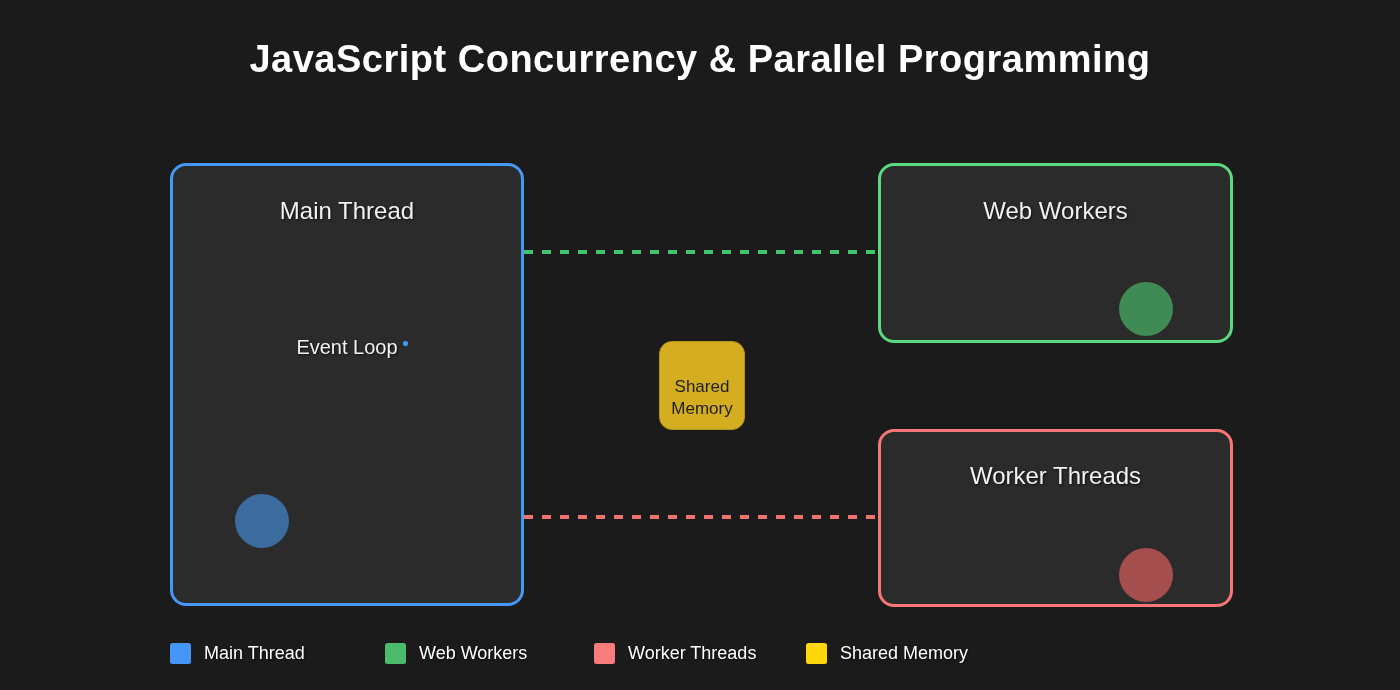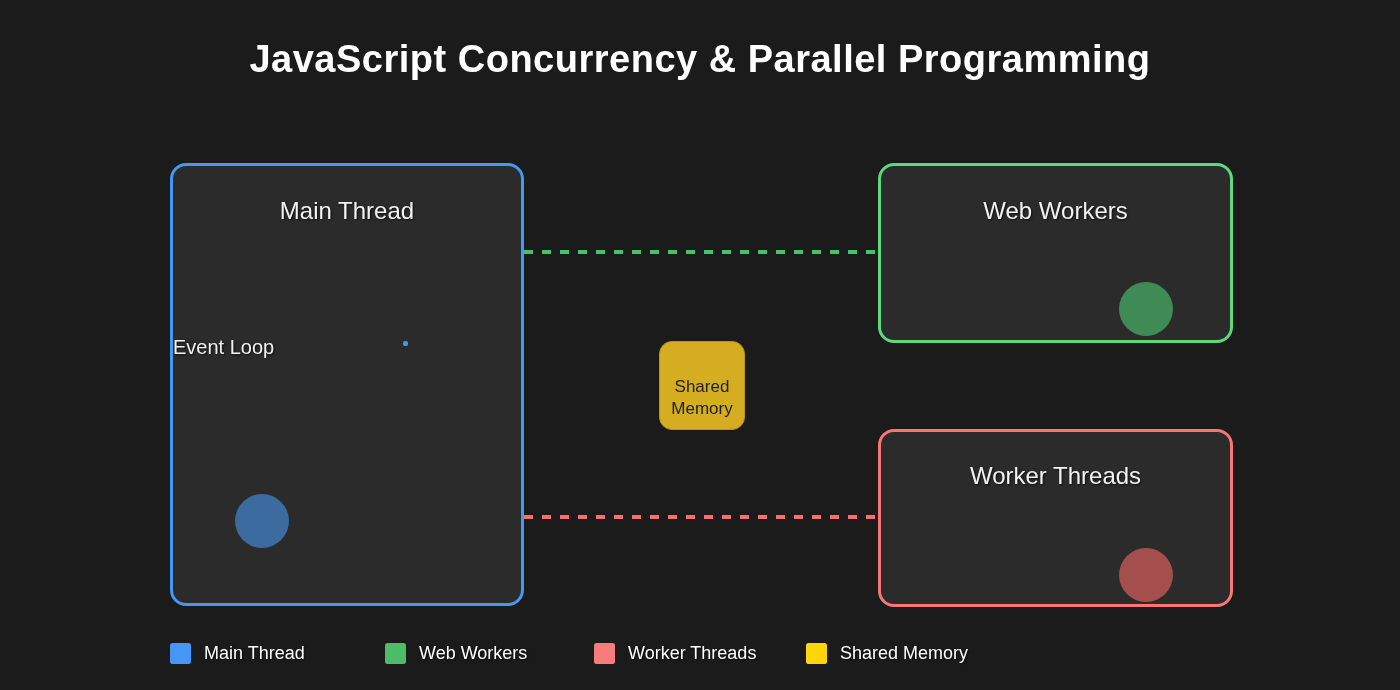--- a/index.html
+++ b/index.html
@@ -40,21 +40,21 @@
     text-align:center;
     font-size:24px;font-weight:400;color:#f2f2f2;
     text-shadow:1px 1px 2px rgba(0,0,0,.65);
     line-height:28px;
   }
   .node-main .node-title{top:31px;}
   .node-webworkers .node-title{top:31px;}
   .node-workerthreads .node-title{top:30px;}
   .sub-label{
     position:absolute;left:0;top:169px;width:100%;
-    text-align:left;
+    text-align:center;
     font-size:20px;font-weight:400;color:#f2f2f2;
     text-shadow:1px 1px 2px rgba(0,0,0,.65);
     line-height:24px;
   }
   .marker-dot{
     position:absolute;left:230px;top:175px;
     width:5px;height:5px;border-radius:2px;
     background:#4596f7;
   }
   .circle{

